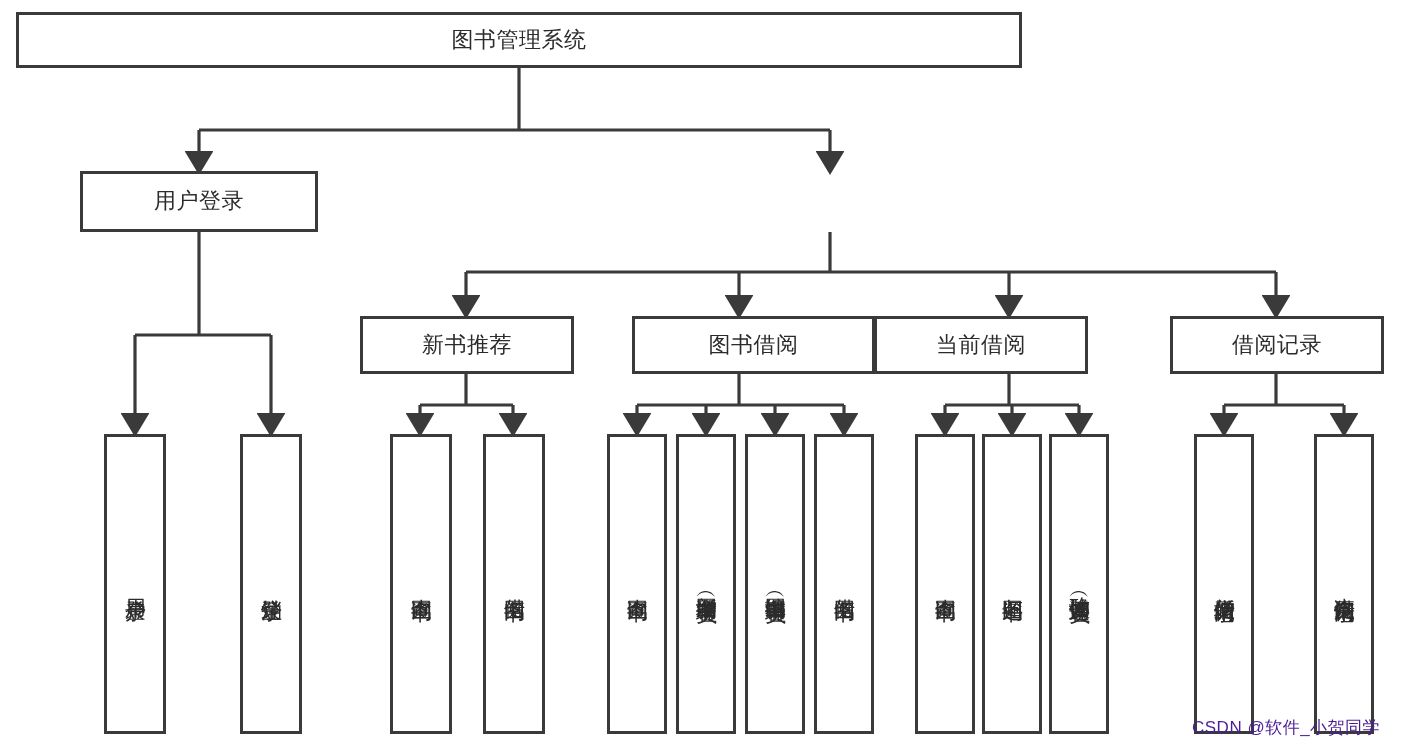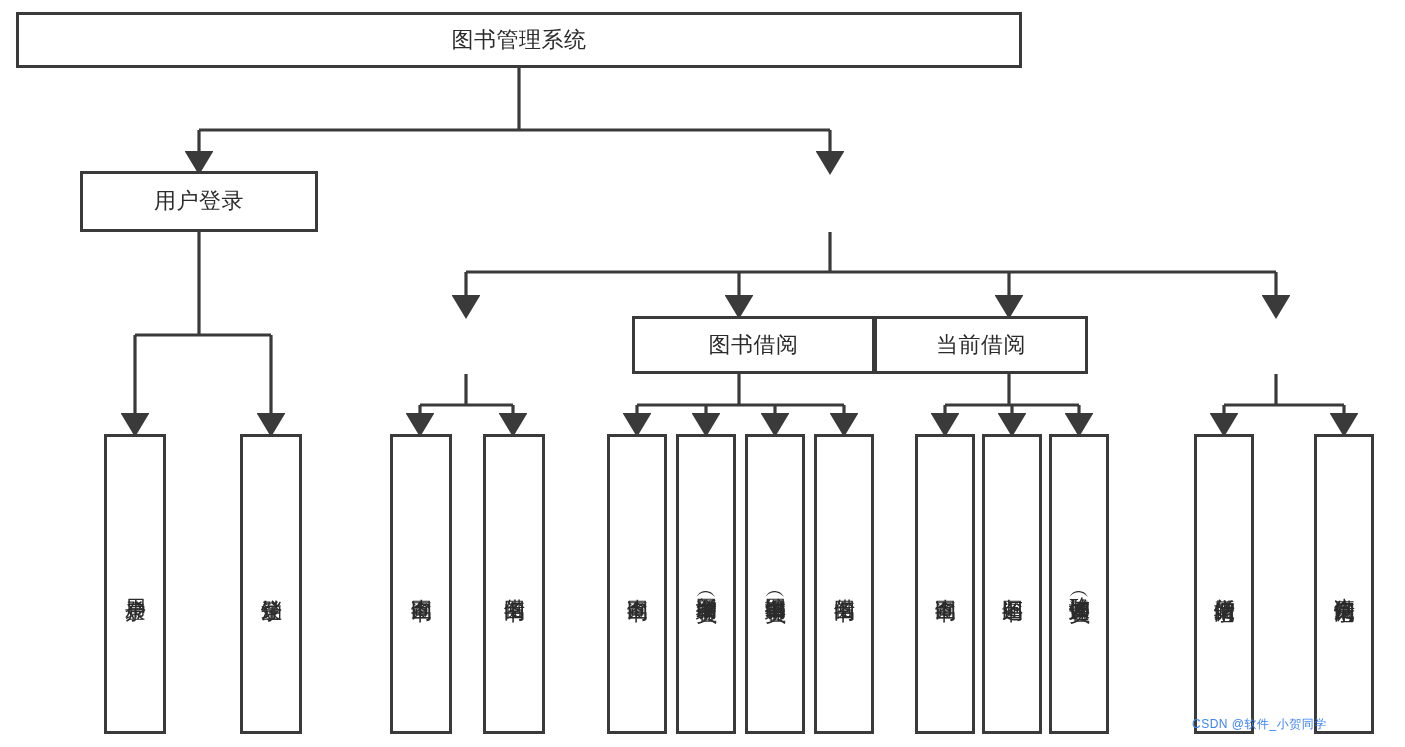--- a/index.html
+++ b/index.html
@@ -60,22 +60,22 @@
   .leaf-inner {
     width: 100%;
     height: 100%;
     display: flex;
     align-items: center;
     justify-content: center;
     overflow: hidden;
   }
   .watermark {
     position: absolute;
-    font-size: 12px;
-    color: #3b82f6;
+    font-size: 17px;
+    color: #4c1d95;
     white-space: nowrap;
     letter-spacing: 0.5px;
   }
 </style>
 </head>
 <body>
 
 <div id="canvas">
 
   <svg id="edges" viewBox="0 0 1405 747" xmlns="http://www.w3.org/2000/svg">
@@ -131,29 +131,35 @@
 
   <div class="node lvl0" style="left:16px; top:12px; width:1006px; height:56px;">
     <span class="label-h">图书管理系统</span>
   </div>
 
   <div class="node lvl1" style="left:80px; top:171px; width:238px; height:61px;">
     <span class="label-h">用户登录</span>
   </div>
 
 
+  <div class="node lvl2" style="left:360px; top:316px; width:214px; height:58px;">
+    <span class="label-h">新书推荐</span>
+  </div>
 
   <div class="node lvl2" style="left:632px; top:316px; width:243px; height:58px;">
     <span class="label-h">图书借阅</span>
   </div>
 
   <div class="node lvl2" style="left:874px; top:316px; width:214px; height:58px;">
     <span class="label-h">当前借阅</span>
   </div>
 
+  <div class="node lvl2" style="left:1170px; top:316px; width:214px; height:58px;">
+    <span class="label-h">借阅记录</span>
+  </div>
 
   <div class="node leaf" style="left:104px; top:434px; width:62px; height:300px;">
     <div class="leaf-inner">
       <span class="label-v">用户登录</span>
     </div>
   </div>
 
   <div class="node leaf" style="left:240px; top:434px; width:62px; height:300px;">
     <div class="leaf-inner">
       <span class="label-v">注销登录</span>

